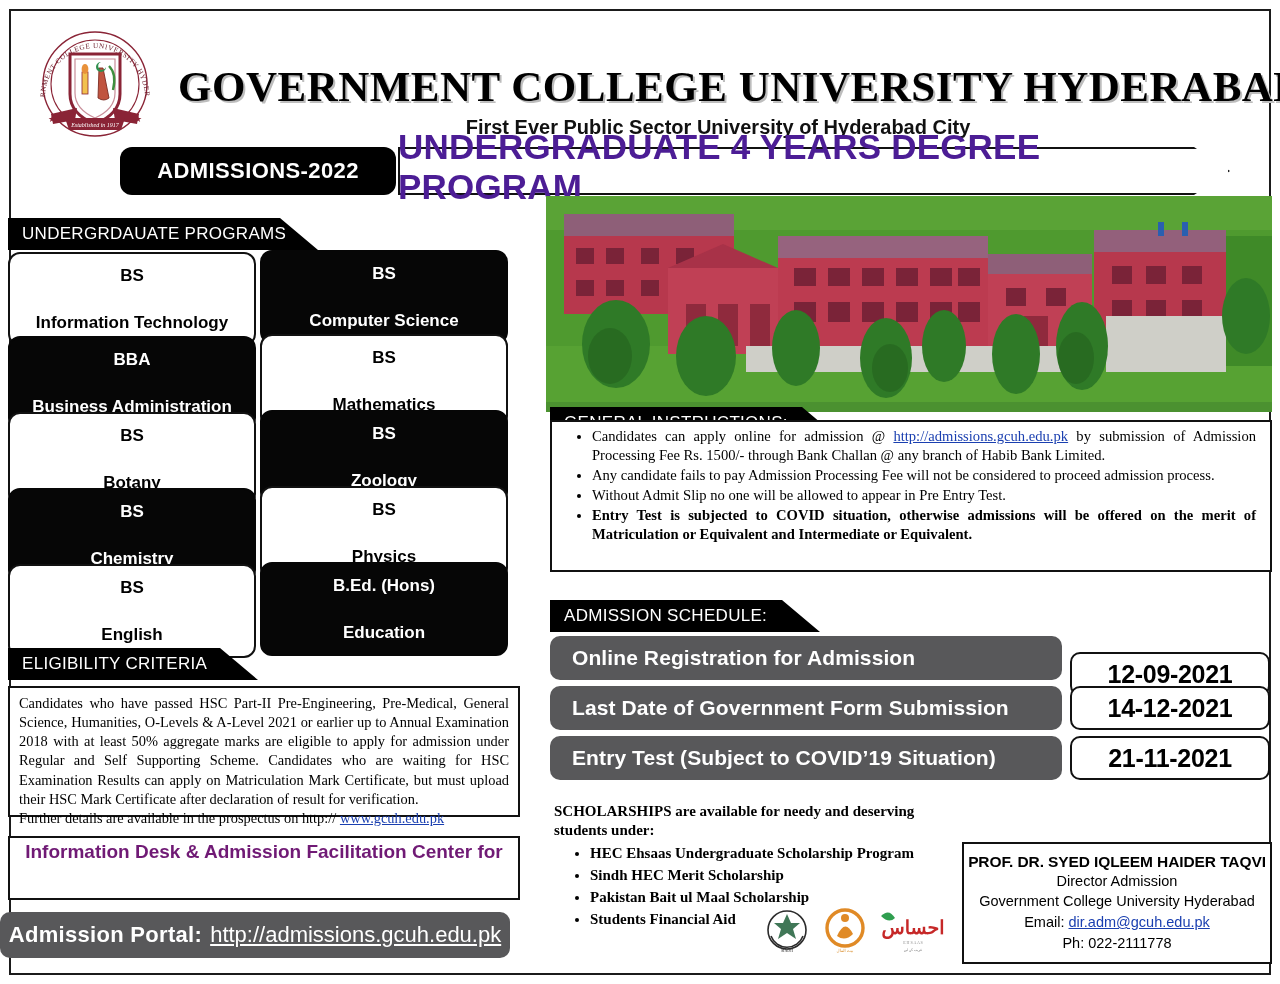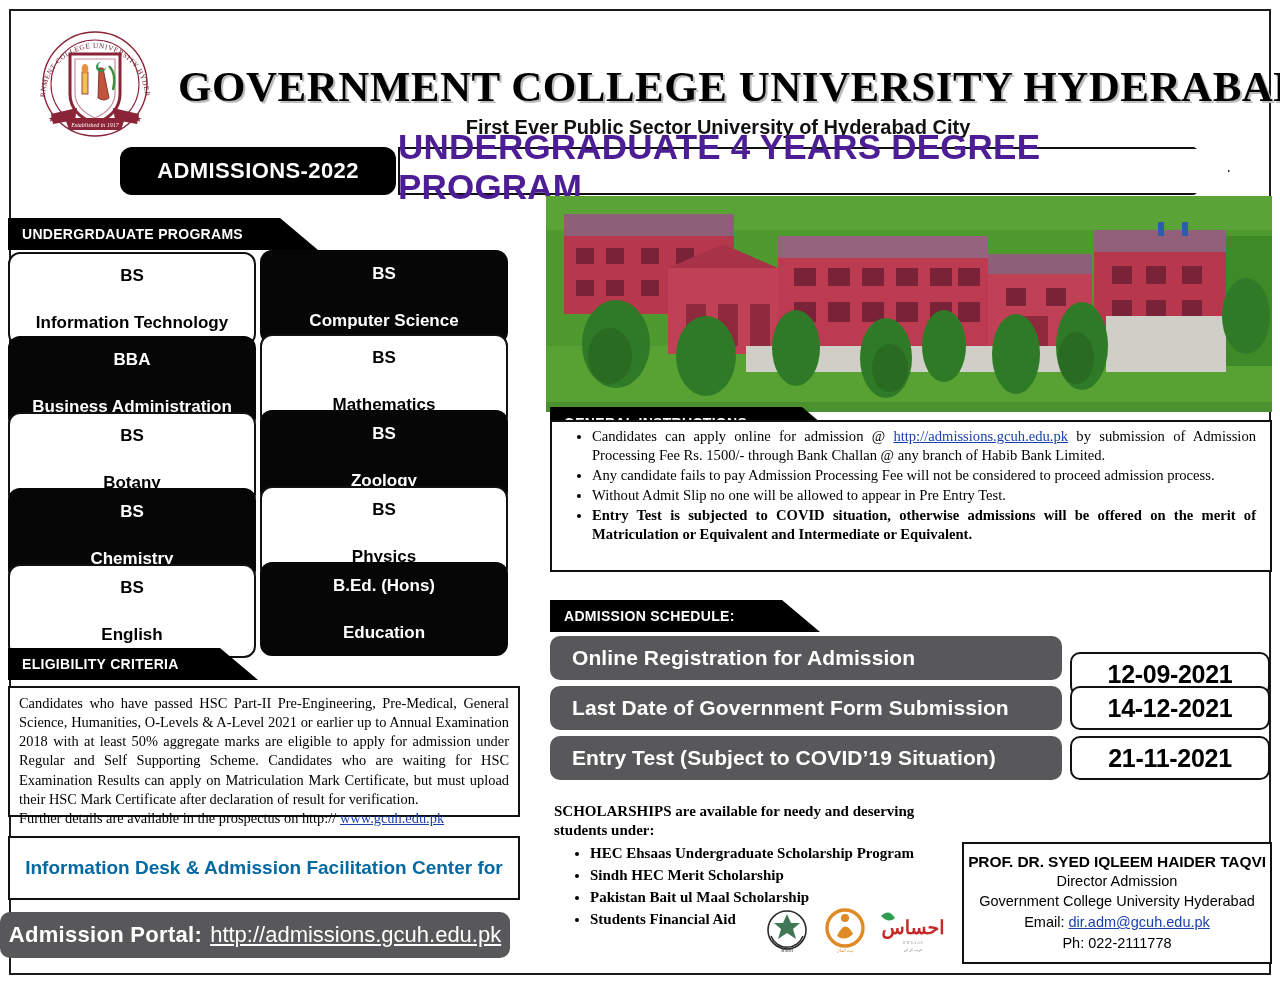--- a/index.html
+++ b/index.html
@@ -21,42 +21,42 @@
   .adm-tag{position:absolute;left:0;top:0;width:276px;height:48px;background:#000;border-radius:12px;
      color:#fff;font-size:22px;font-weight:bold;display:flex;align-items:center;justify-content:center;letter-spacing:.4px;}
   .ribbon{position:absolute;left:278px;top:0;width:832px;height:48px;background:#fff;
      border:2px solid #111;box-sizing:border-box;
      clip-path:polygon(0 0, calc(100% - 36px) 0, 100% 50%, calc(100% - 36px) 100%, 0 100%);
      display:flex;align-items:center;justify-content:center;}
   .ribbon-inner{position:absolute;left:278px;top:0;width:832px;height:40px;display:flex;align-items:center;justify-content:center;
      font-size:35px;font-weight:bold;color:#4c1d95;letter-spacing:.2px;padding-right:26px;box-sizing:border-box;}
 
   
-  .tab{position:absolute;height:32px;background:#000;color:#fff;font-size:14px;font-weight:bold;
+  .tab{position:absolute;height:32px;background:#000;color:#fff;font-size:17px;font-weight:normal;
      display:flex;align-items:center;padding-left:14px;letter-spacing:.3px;box-sizing:border-box;}
   .tab.angled{clip-path:polygon(0 0, calc(100% - 38px) 0, 100% 100%, 0 100%);}
 
   
   .prog-grid{position:absolute;left:8px;top:252px;width:512px;}
   .prog-box{position:absolute;width:248px;height:94px;border-radius:12px;box-sizing:border-box;
      display:flex;flex-direction:column;align-items:center;justify-content:center;line-height:1.28;gap:25px;}
   .prog-box .l1{font-size:17px;font-weight:bold;}
   .prog-box .l2{font-size:17px;font-weight:bold;}
   .prog-white{background:#fff;border:2px solid #111;color:#000;}
   .prog-black{background:#060606;color:#fff;border:2px solid #060606;}
 
   
   .elig-box{position:absolute;left:8px;top:686px;width:512px;height:131px;background:#fff;
      border:2px solid #111;box-sizing:border-box;padding:6px 9px 4px 9px;
      font-family:"Liberation Serif",serif;font-size:14.4px;line-height:1.33;color:#000;text-align:justify;}
   .elig-box a{color:#1a3fb0;text-decoration:underline;}
 
   .info-desk{position:absolute;left:8px;top:836px;width:512px;height:64px;background:#fff;border:2px solid #111;
-     box-sizing:border-box;display:flex;flex-direction:column;align-items:center;justify-content:center;
-     font-size:19px;font-weight:bold;color:#0369a1;line-height:1.45;text-align:center;}
+     box-sizing:border-box;display:flex;flex-direction:column;align-items:center;
+     font-size:19px;font-weight:bold;color:#701a75;line-height:1.45;text-align:center;}
 
   .portal{position:absolute;left:0;top:912px;width:510px;height:46px;background:#58585a;border-radius:10px;
      display:flex;align-items:center;justify-content:center;gap:8px;color:#fff;}
   .portal .lbl{font-size:22px;font-weight:bold;letter-spacing:.3px;}
   .portal .url{font-size:22px;text-decoration:underline;color:#fff;}
 
   
   .photo{position:absolute;left:546px;top:196px;width:726px;height:216px;overflow:hidden;background:#2d6a2d;}
   .photo svg{display:block;width:100%;height:100%;}
 

